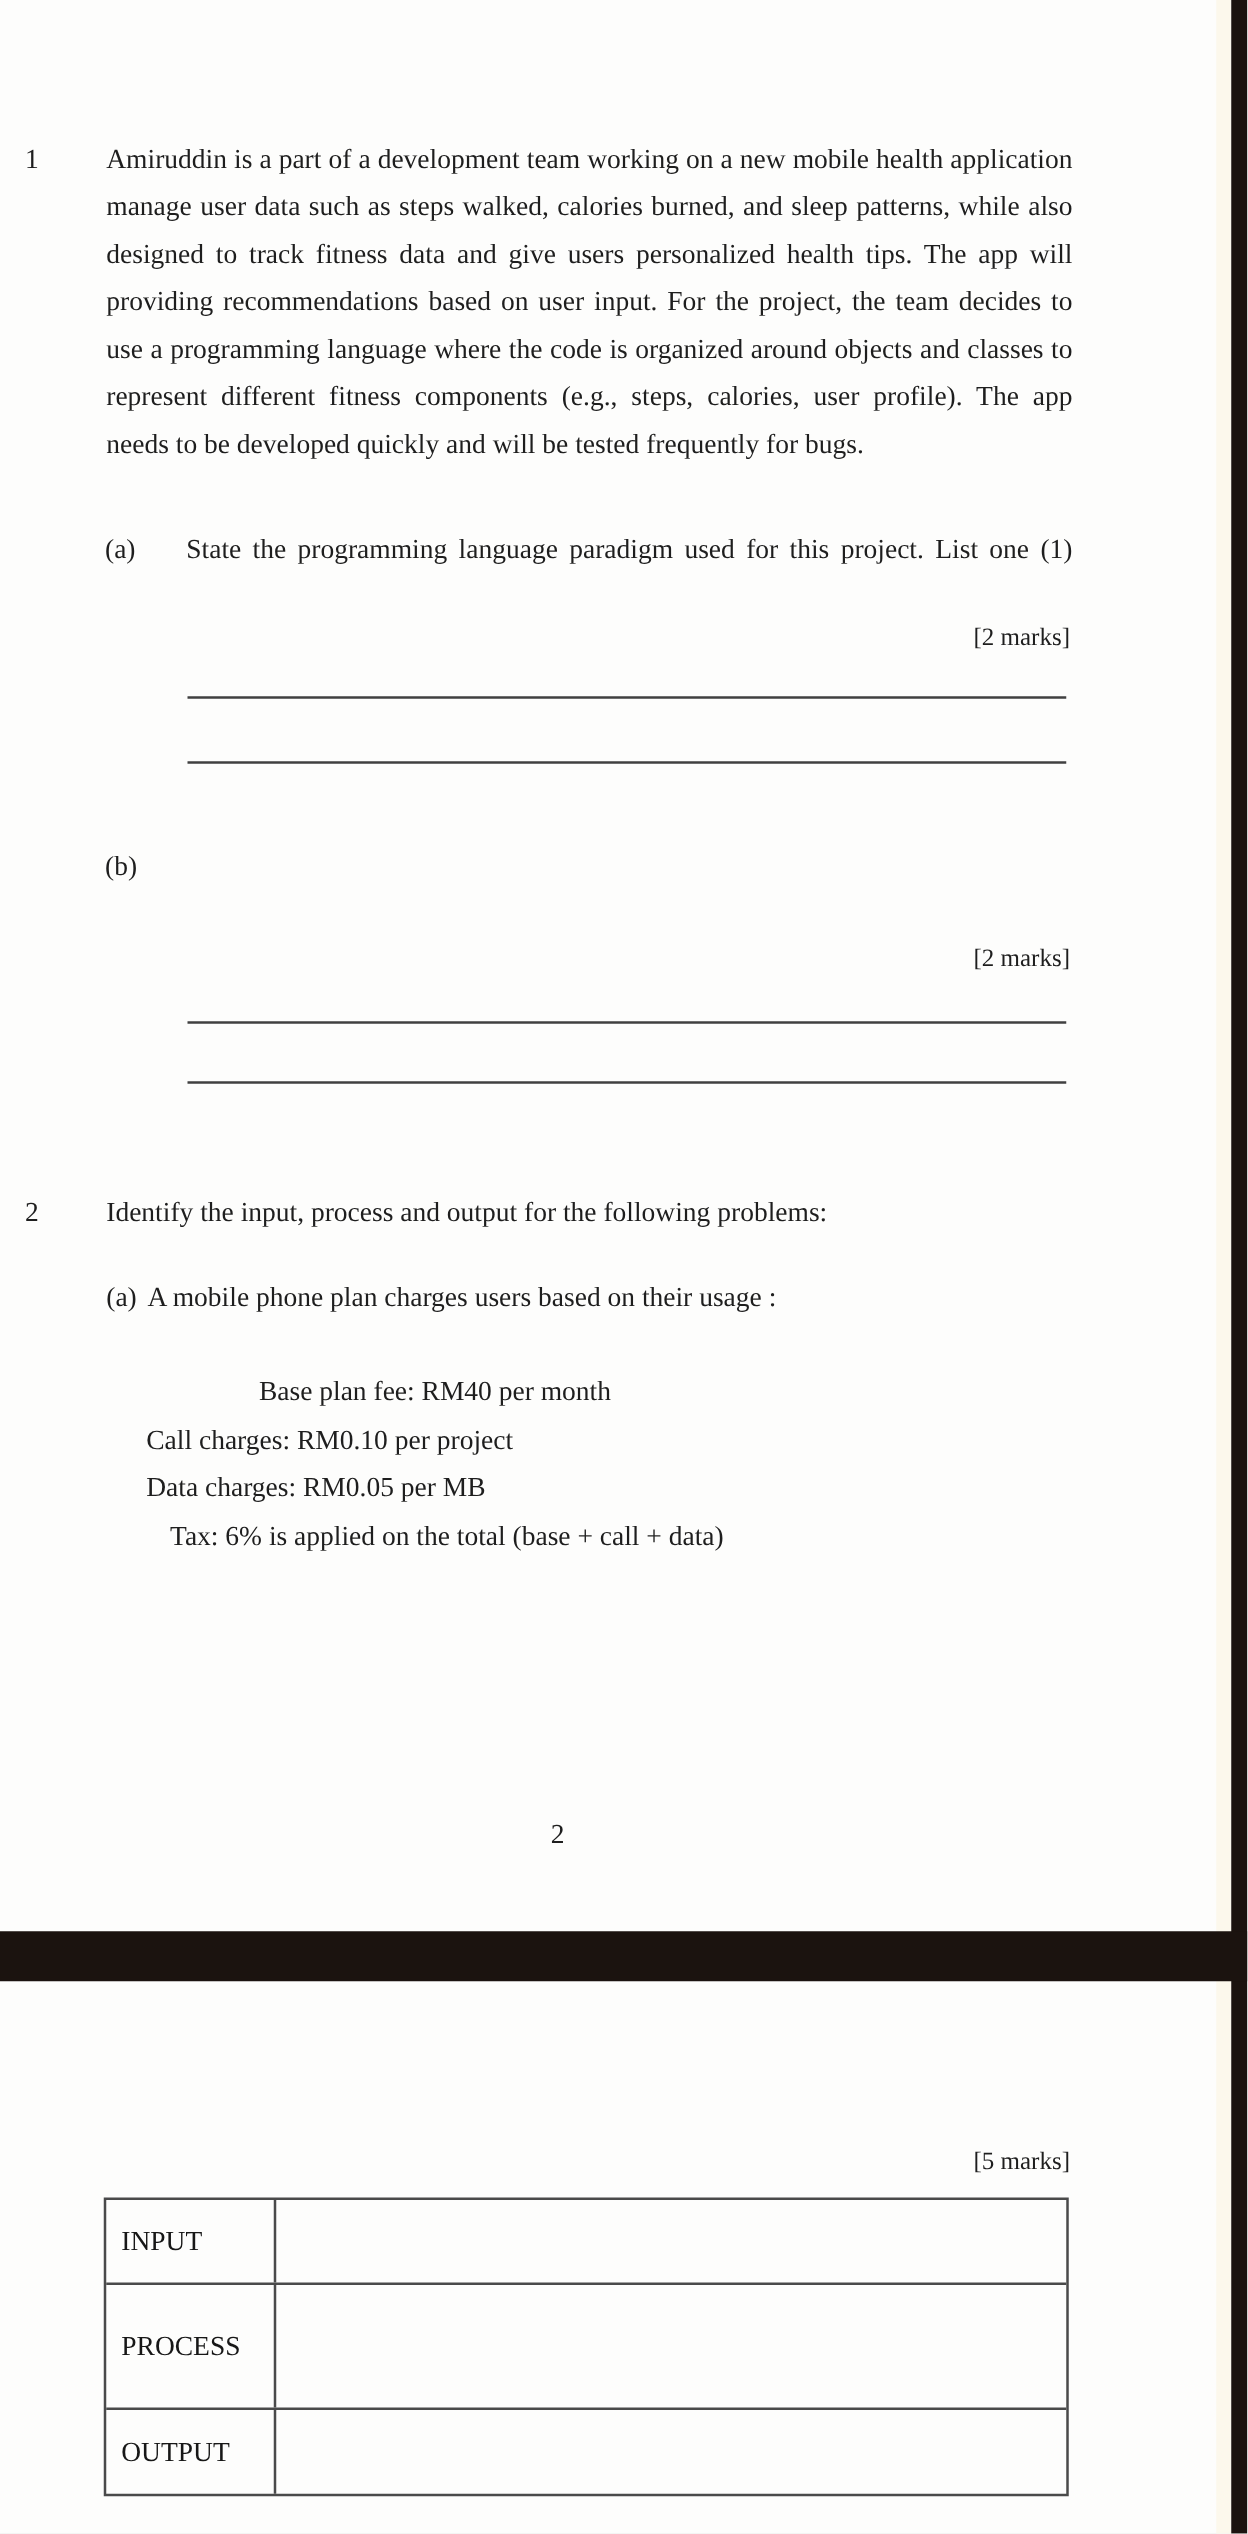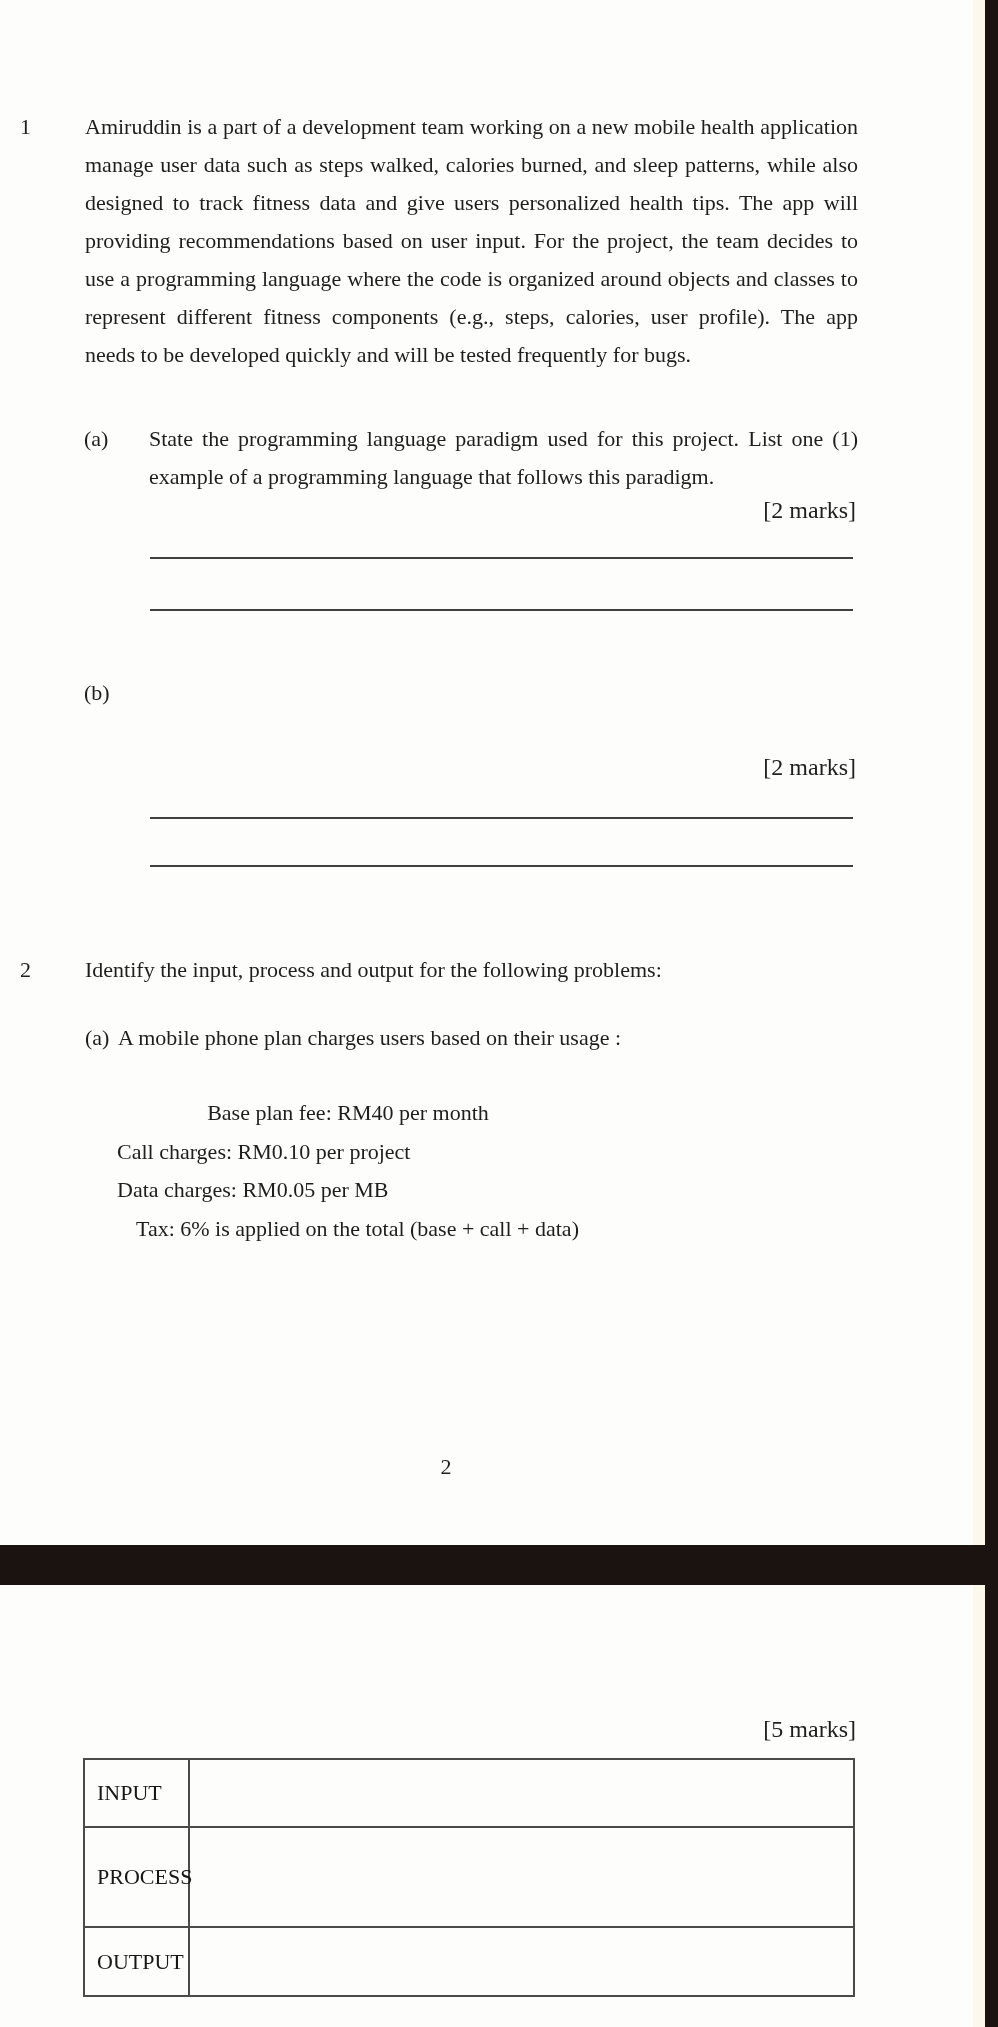--- a/index.html
+++ b/index.html
@@ -17,21 +17,21 @@
     line-height:38px;
     white-space:nowrap;
     color:#1e1e1e;
   }
   .block .ln{line-height:38px;white-space:nowrap;}
   .block{position:absolute;font-size:22px;}
   .just{text-align:justify;text-align-last:justify;}
   .marks{
     position:absolute;
     left:149px;width:707px;
-    font-size:24px;line-height:38px;
+    font-size:20px;line-height:38px;
     text-align:right;
     white-space:nowrap;
   }
   .rule{
     position:absolute;
     left:150px;width:703px;height:2px;
     background:#404040;
   }
   .separator{
     position:absolute;
@@ -65,21 +65,21 @@
   .trow{
     display:flex;
     box-sizing:border-box;
     border-bottom:2px solid #4a4a4a;
   }
   .trow:last-child{border-bottom:none;}
   .trow-1{height:68px;}
   .trow-2{height:100px;}
   .trow-3{height:67px;font-family:Liberation Serif, serif;}
   .tlabel{
-    width:105px;
+    width:136px;
     box-sizing:border-box;
     border-right:2px solid #4a4a4a;
     display:flex;align-items:center;
     padding-left:12px;
     font-size:22px;
     color:#171717;
   }
   .tcell{flex:1;}
 </style>
 </head>
@@ -95,21 +95,20 @@
     <div class="ln just">designed to track fitness data and give users personalized health tips. The app will</div>
     <div class="ln just">providing recommendations based on user input. For the project, the team decides to</div>
     <div class="ln just">use a programming language where the code is organized around objects and classes to</div>
     <div class="ln just">represent different fitness components (e.g., steps, calories, user profile). The app</div>
     <div class="ln">needs to be developed quickly and will be tested frequently for bugs.</div>
   </div>
 
   <div class="tl" style="left:84px;top:420px;">(a)</div>
   <div class="block" style="left:149px;top:420px;width:709px;">
     <div class="ln just">State the programming language paradigm used for this project. List one (1)</div>
-    <div class="ln">example of a programming language that follows this paradigm.</div>
   </div>
   <div class="marks" style="top:491px;">[2 marks]</div>
   <div class="rule" style="top:557px;"></div>
   <div class="rule" style="top:609px;"></div>
 
   <div class="tl" style="left:84px;top:674px;">(b)</div>
   <div class="marks" style="top:748px;">[2 marks]</div>
   <div class="rule" style="top:817px;"></div>
   <div class="rule" style="top:865px;"></div>
 

